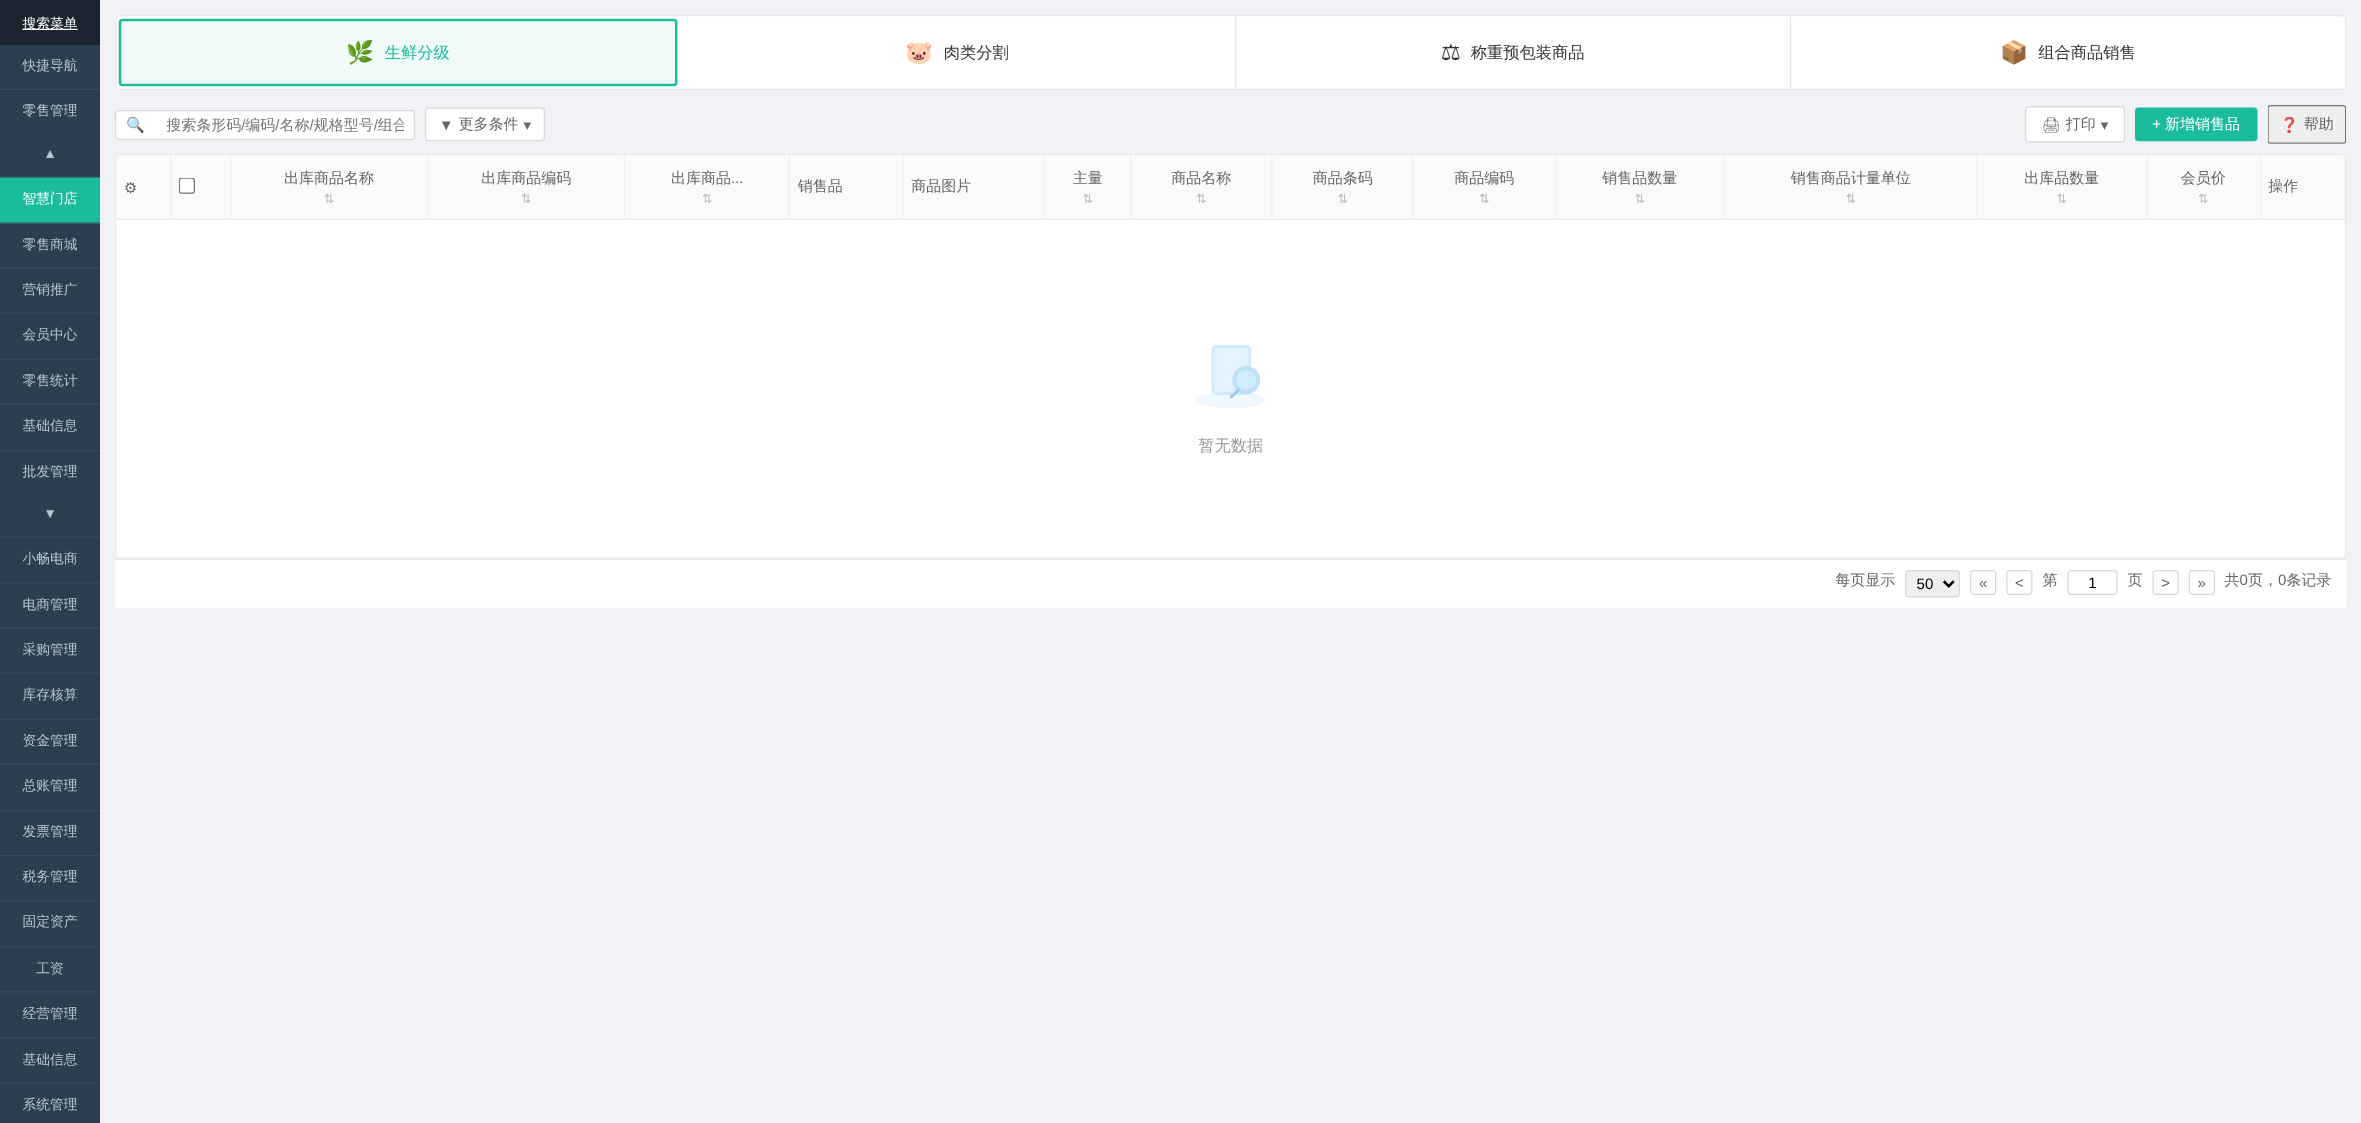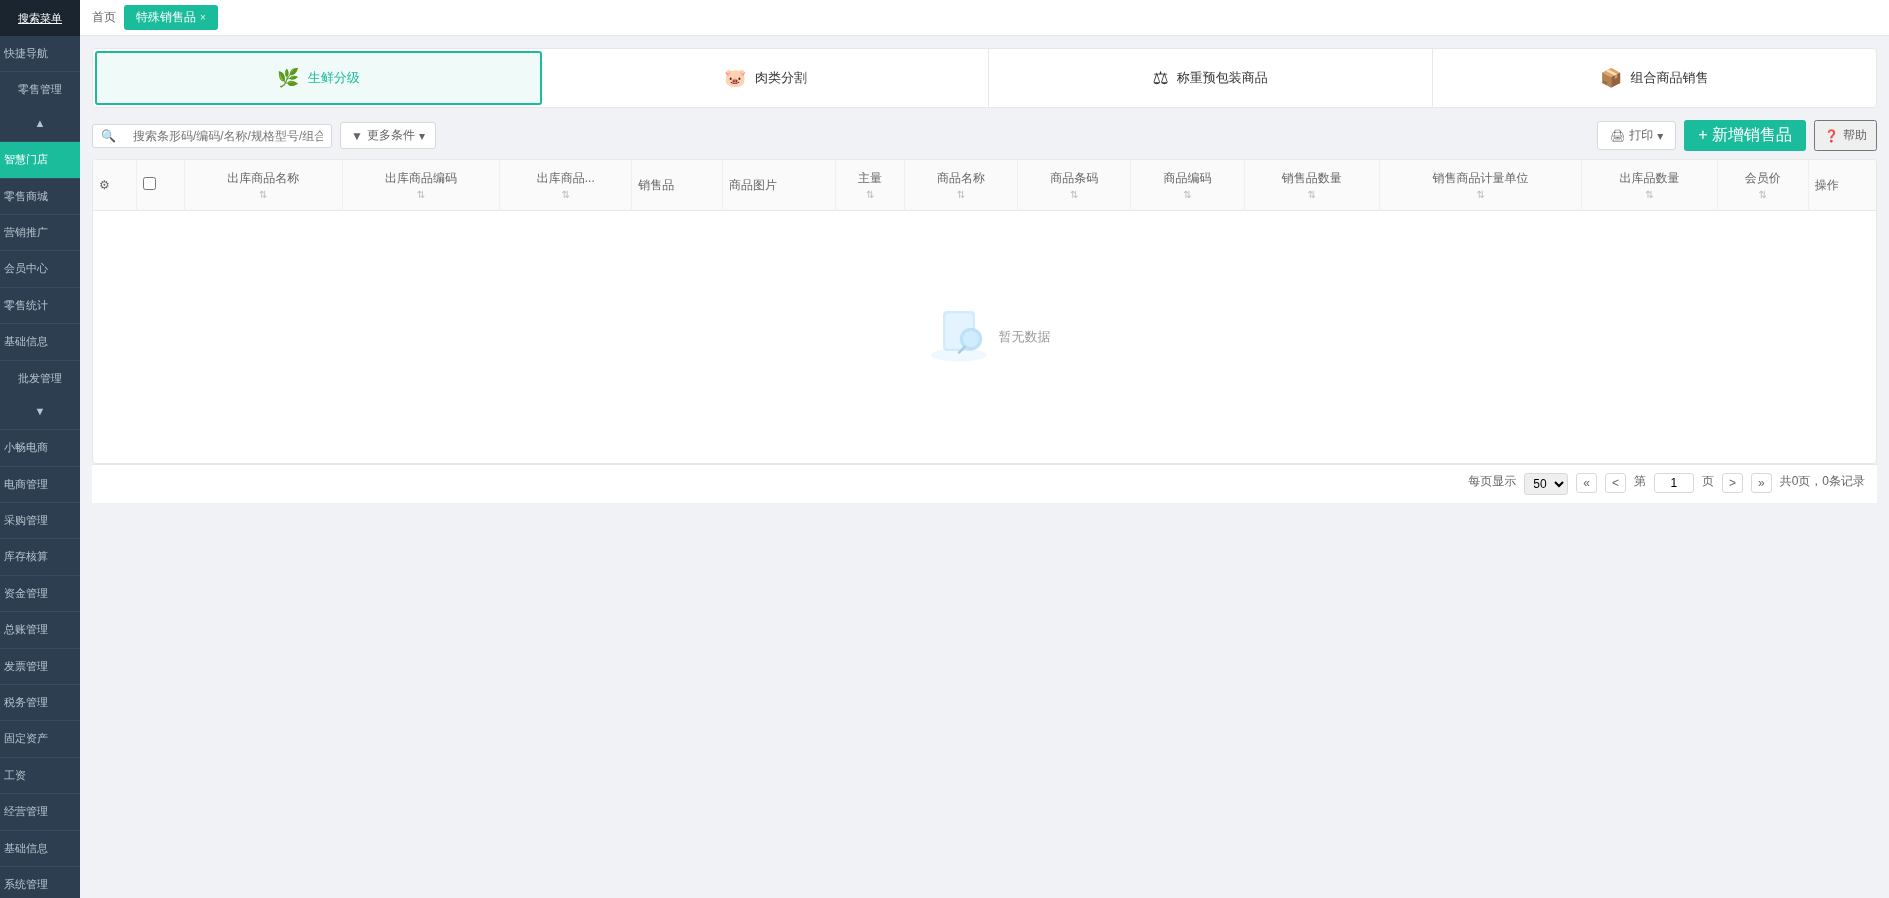--- a/index.html
+++ b/index.html
@@ -23,21 +23,21 @@
       color: #fff;
       font-size: 11px;
       min-height: 36px;
       display: flex;
       align-items: center;
       justify-content: center;
       text-decoration: underline;
     }
     .sidebar-item {
       padding: 10px 4px;
-      text-align: left;
+      text-align: center;
       color: #b8c4ce;
       cursor: pointer;
       font-size: 11px;
       line-height: 1.4;
       border-bottom: 1px solid #3a4a5c;
     }
     .sidebar-item.active { background: #1abc9c; color: #fff; }
     .sidebar-item.has-arrow { display: flex; align-items: center; justify-content: center; gap: 18px; flex-direction: column; }
 
     
@@ -181,21 +181,21 @@
     }
     .add-btn {
       display: flex;
       align-items: center;
       gap: 4px;
       padding: 5px 14px;
       border-radius: 3px;
       background: #1abc9c;
       color: #fff;
       cursor: pointer;
-      font-size: 16px;
+      font-size: 12px;
       border: none;
     }
     .help-btn {
       display: flex;
       align-items: center;
       gap: 4px;
       padding: 5px 8px;
       cursor: pointer;
       font-size: 12px;
       color: #666;
@@ -232,21 +232,21 @@
       align-items: center;
       gap: 2px;
       cursor: pointer;
       flex-direction: column;
     }
     .sort-arrows { color: #bbb; font-size: 10px; }
 
     
     .empty-state {
       display: flex;
-      flex-direction: row;
+      flex-direction: column;
       align-items: center;
       justify-content: center;
       padding: 80px 0;
     }
     .empty-img {
       width: 80px;
       height: 80px;
       margin-bottom: 12px;
     }
     .empty-text { color: #999; font-size: 13px; }
@@ -325,27 +325,20 @@
   <div class="sidebar-item">经营管理</div>
   <div class="sidebar-item">基础信息</div>
   <div class="sidebar-item">系统管理</div>
   <div class="sidebar-item">企业协同</div>
   <div class="sidebar-item">新手引导</div>
 
 </div>
 
 <div class="main">
 
-  <div class="topbar">
-    <span class="topbar-home">首页</span>
-    <div class="topbar-tab">
-      <span>特殊销售品</span>
-      <span class="close-x">×</span>
-    </div>
-  </div>
 
   <div class="content">
 
     <div class="category-tabs">
       <div class="category-tab active">
         <span class="tab-icon">🌿</span>
         <span>生鲜分级</span>
       </div>
       <div class="category-tab">
         <span class="tab-icon">🐷</span>

